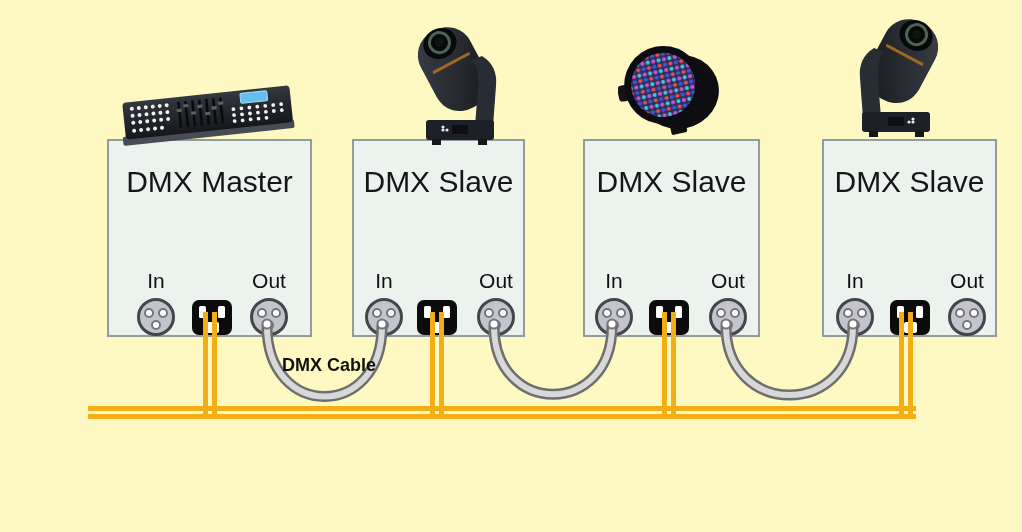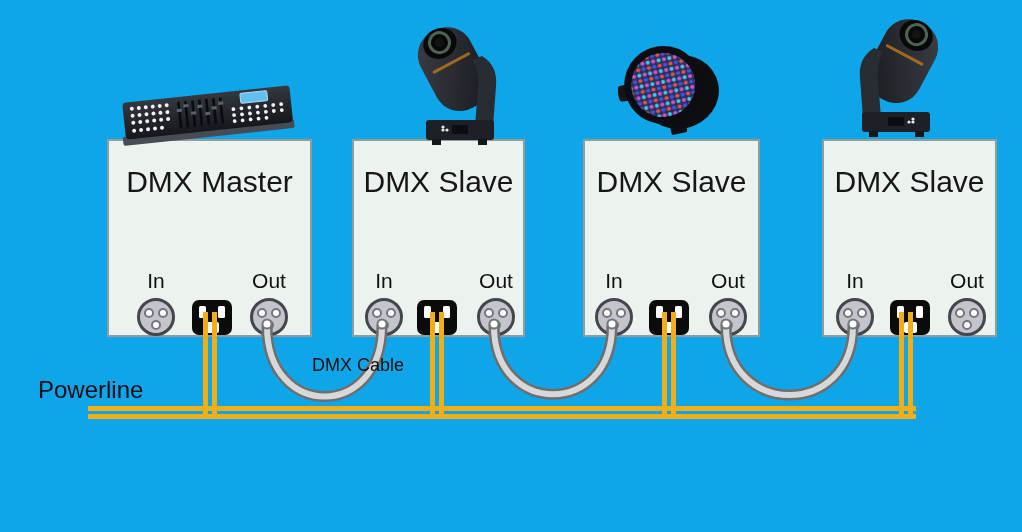--- a/index.html
+++ b/index.html
@@ -1,17 +1,17 @@
 <!DOCTYPE html>
 <html><head>
 <meta charset="utf-8">
 <style>
   html,body{margin:0;padding:0;background:#ffffff;}
   .stage{
-    position:relative;width:1022px;height:532px;background:#0ea5e9;overflow:hidden;
+    position:relative;width:1022px;height:532px;background:#fef9c3;overflow:hidden;
     font-family:"Liberation Sans", sans-serif;color:#151515;
   }
   
   .device-box{
     position:absolute;background:#ECF2EE;border:2px solid #929C9E;box-sizing:border-box;
   }
   .box-title{
     position:absolute;top:24px;left:0;width:100%;text-align:center;
     font-size:30px;color:#161616;white-space:nowrap;
   }
@@ -36,21 +36,21 @@
     position:absolute;top:159px;width:40px;height:35px;border-radius:7px;
     background:#0b0b0c;
   }
   .slot{position:absolute;width:7px;height:12px;background:#ffffff;border-radius:1.5px;top:6px;}
   .slot.s-left{left:7px;}
   .slot.s-right{left:26px;}
   .notch{position:absolute;width:13px;height:11px;background:#ffffff;border-radius:2px;left:14px;top:22px;}
   
   .wire-layer{position:absolute;left:0;top:0;pointer-events:none;}
   .fixture{position:absolute;pointer-events:none;}
-  .diagram-label{position:absolute;font-weight:normal;color:#0d0d15;white-space:nowrap;padding-left:30px;}
+  .diagram-label{position:absolute;font-weight:bold;color:#0d0d15;white-space:nowrap;}
   .label-powerline{left:8px;top:376px;font-size:24px;}
   .label-dmxcable{left:282px;top:355px;font-size:18px;color:#101010;}
 </style>
 </head>
 <body>
 
 <div class="stage">
 
   <svg width="0" height="0" style="position:absolute" aria-hidden="true">
     <defs>
@@ -298,15 +298,14 @@
       <circle cx="46" cy="44" r="32" fill="url(#ledDots)"></circle>
       <rect x="44" y="86" width="16" height="9" rx="2" fill="#0e0e10"></rect>
     </g>
   </svg>
 
   <svg class="fixture" style="left:836px;top:10px;" width="120" height="130" viewBox="0 0 120 130">
     <use href="#mh-icon" transform="translate(120 0) scale(-1 1)"></use>
   </svg>
 
   <div class="diagram-label label-dmxcable">DMX Cable</div>
-  <div class="diagram-label label-powerline">Powerline</div>
 
 </div>
 
 </body></html>

